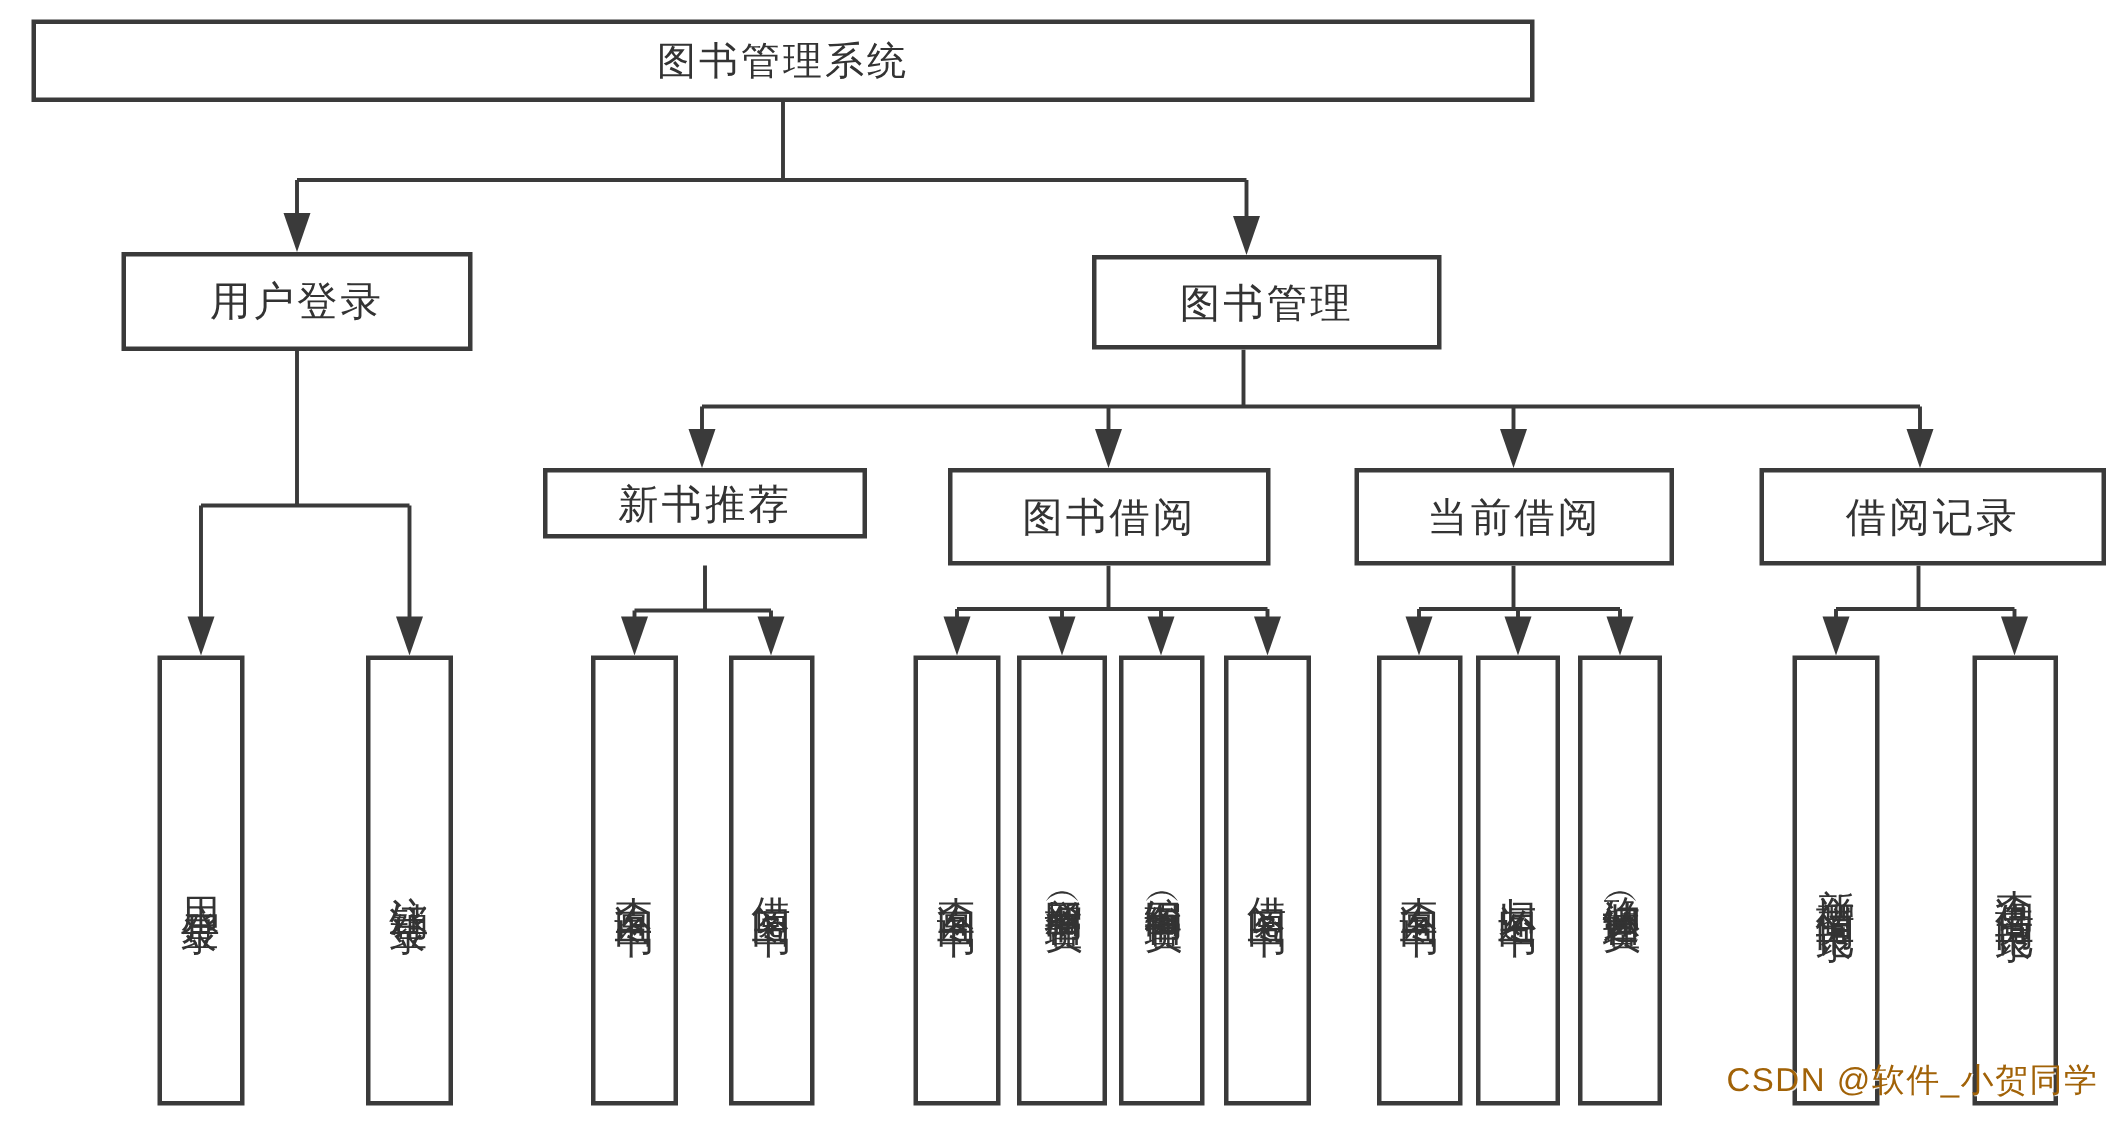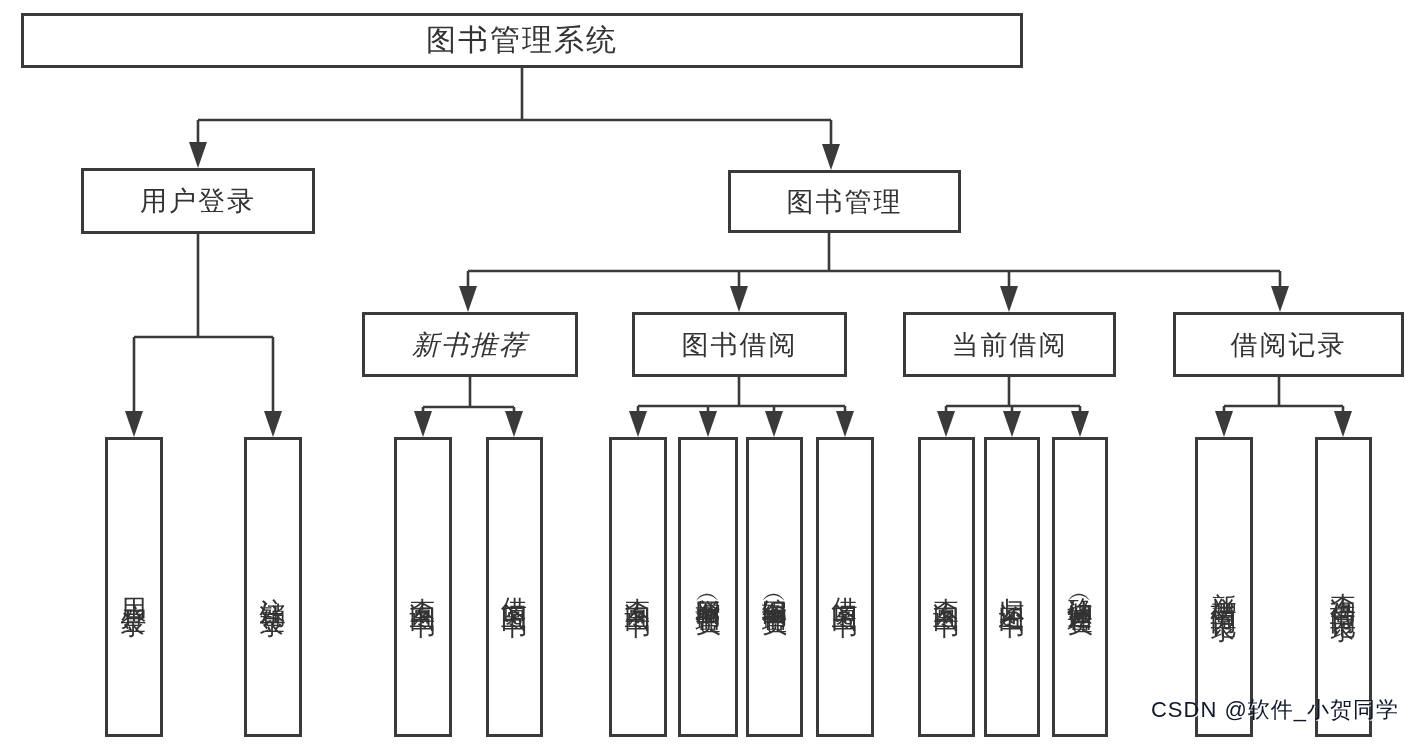--- a/index.html
+++ b/index.html
@@ -29,39 +29,39 @@
     align-items: center;
     justify-content: center;
     color: #333333;
   }
   .node .lbl {
     font-size: 27px;
     font-weight: 500;
     white-space: nowrap;
     letter-spacing: 2px;
   }
-  #n-root .lbl { font-size: 30px; }
+  #n-root .lbl { font-size: 26px; }
   .leaf { top: 437px; height: 300px; }
   .leaf .lbl {
     writing-mode: vertical-rl;
     text-orientation: mixed;
     line-height: 1;
     letter-spacing: 5px;
     font-size: 26px;
     white-space: normal;
   }
   .leaf.long .lbl { letter-spacing: 2px; font-size: 25px; }
 
   
   #n-root          { left: 21px;   top: 13px;  width: 1002px; height: 55px; }
   
   #n-user-login    { left: 81px;   top: 168px; width: 234px;  height: 66px; }
   #n-book-mgmt     { left: 712px;  top: 170px; width: 233px;  height: 63px; margin-left: 16px; }
   
-  #n-new-book      { left: 362px;  top: 312px; width: 216px;  height: 65px; font-style: italic; }
+  #n-new-book      { left: 362px;  top: 312px; width: 216px;  height: 47px; }
   #n-book-borrow   { left: 632px;  top: 312px; width: 215px;  height: 65px; }
   #n-current-borrow{ left: 903px;  top: 312px; width: 213px;  height: 65px; }
   #n-borrow-record { left: 1173px; top: 312px; width: 231px;  height: 65px; }
   
   #n-leaf-login      { left: 105px;  width: 58px; }
   #n-leaf-logout     { left: 244px;  width: 58px; }
   #n-leaf-nb-query   { left: 394px;  width: 58px; }
   #n-leaf-nb-borrow  { left: 486px;  width: 57px; }
   #n-leaf-bb-query   { left: 609px;  width: 58px; }
   #n-leaf-bb-add     { left: 678px;  width: 60px; }
@@ -69,23 +69,23 @@
   #n-leaf-bb-borrow  { left: 816px;  width: 58px; }
   #n-leaf-cb-query   { left: 918px;  width: 57px; }
   #n-leaf-cb-return  { left: 984px;  width: 56px; }
   #n-leaf-cb-confirm { left: 1052px; width: 56px; }
   #n-leaf-br-add     { left: 1195px; width: 58px; }
   #n-leaf-br-query   { left: 1315px; width: 57px; }
 
   .watermark {
     position: absolute;
     right: 6px;
-    bottom: 22px;
+    bottom: 12px;
     font-size: 22px;
-    color: #0f172a;
+    color: #a16207;
     letter-spacing: 1px;
     text-shadow: 1px 1px 0 rgba(255,255,255,0.85);
     white-space: nowrap;
   }
 </style>
 </head>
 <body>
 
 <div class="stage">
 

